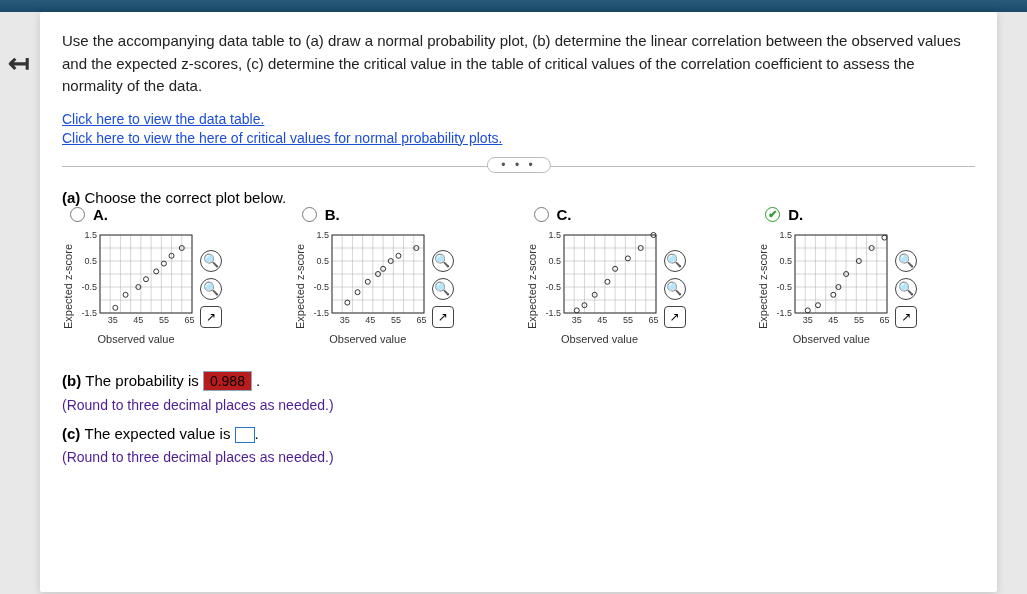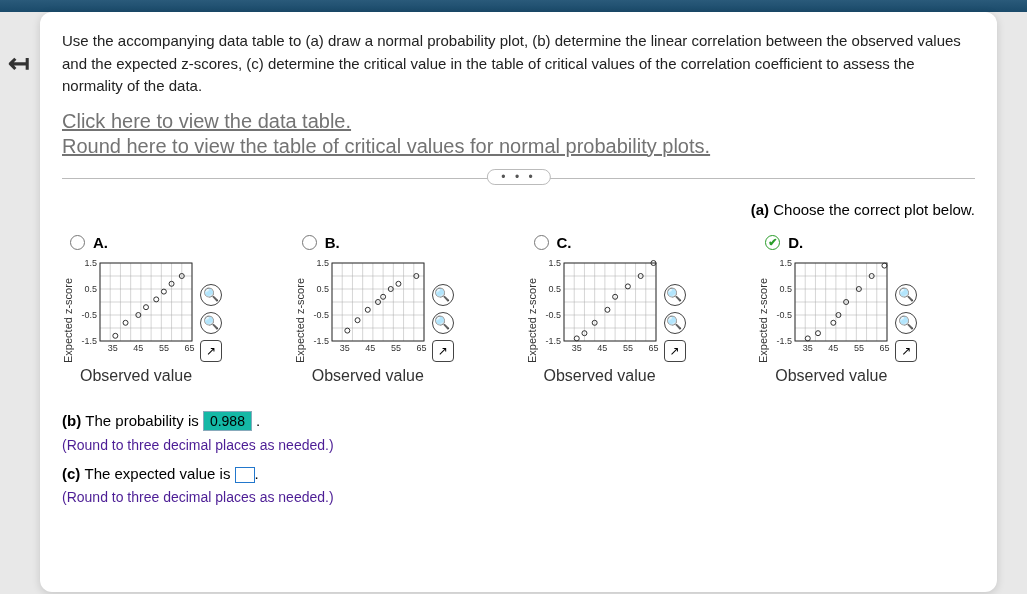--- a/index.html
+++ b/index.html
@@ -12,43 +12,43 @@
       position: relative;
     }
     .top-bar {
       height: 12px;
       background: linear-gradient(to bottom, #2a5a7a, #1a4a6a);
     }
     .content-card {
       background: #fff;
       margin: 0 30px 0 40px;
       padding: 18px 22px 60px 22px;
-      border-radius: 12px;
+      border-radius: 2px;
       box-shadow: 0 2px 8px rgba(0,0,0,0.15);
       min-height: 580px;
       position: relative;
     }
     .arrow-left {
       position: absolute;
       left: 8px;
       top: 48px;
       font-size: 26px;
       color: #333;
       font-weight: bold;
     }
     .question-text {
       font-size: 15px;
       line-height: 1.5;
       color: #222;
     }
     .links { margin-top: 12px; }
     .dlink {
-      color: #737373;
+      color: #1d4ed8;
       text-decoration: underline;
-      font-size: 20px;
+      font-size: 14px;
       display: inline-block;
       margin-bottom: 2px;
       cursor: pointer;
     }
     .divider-row {
       position: relative;
       margin: 18px 0 22px 0;
       border-top: 1px solid #bbb;
       height: 1px;
     }
@@ -61,22 +61,20 @@
       border: 1px solid #bbb;
       border-radius: 12px;
       padding: 0 14px;
       font-size: 12px;
       letter-spacing: 3px;
       color: #555;
       cursor: pointer;
     }
     .part-a-prompt {
       font-size: 15px;
-      margin-bottom: 16px;
-      text-align: right;
     }
     .bold { font-weight: bold; }
     .plots-row {
       display: flex;
       gap: 14px;
       margin-bottom: 26px;
     }
     .plot-choice {
       flex: 1;
       position: relative;
@@ -104,38 +102,38 @@
     }
     .ylabel {
       writing-mode: vertical-rl;
       transform: rotate(180deg);
       font-size: 11px;
       color: #333;
       margin-right: 2px;
     }
     .plot-wrap { display: flex; flex-direction: column; align-items: center; }
     .plot-svg { display: block; }
-    .xlabel { font-size: 16px; color: #333; margin-top: 10px; }
+    .xlabel { font-size: 11px; color: #333; margin-top: 4px; }
     .icon-col {
       display: flex; flex-direction: column; gap: 6px; margin-left: 4px;
       padding-top: 4px;
     }
     .round-icon {
       width: 22px; height: 22px; border: 1.5px solid #444; border-radius: 50%;
       display: flex; align-items: center; justify-content: center;
       font-size: 13px; cursor: pointer; background: #fff;
     }
     .square-icon {
       width: 22px; height: 22px; border: 1.5px solid #444; border-radius: 4px;
       display: flex; align-items: center; justify-content: center;
       font-size: 12px; cursor: pointer; background: #fff;
     }
     .part-b, .part-c { font-size: 15px; margin-bottom: 6px; }
     .answer-box {
-      display: inline-block; border: 1px solid #8ab; background: #14b8a6;
+      display: inline-block; border: 1px solid #8ab; background: #b91c1c;
       padding: 1px 6px; font-size: 14px;
     }
     .empty-box {
       display: inline-block; width: 20px; height: 16px; border: 1.5px solid #2277cc;
       vertical-align: middle; cursor: text;
     }
     .hint { font-size: 14px; color: #4c1d95; margin-bottom: 12px; }
     .chart-grid line { stroke: #aaa; stroke-width: 0.5; }
     .chart-tick text { font-size: 9px; fill: #333; }
     .datapoint { fill: none; stroke: #333; stroke-width: 1; }
@@ -145,21 +143,21 @@
 
 <div class="top-bar"></div>
 <div class="arrow-left">↤</div>
 
 <div class="content-card">
 
   <p class="question-text">Use the accompanying data table to (a) draw a normal probability plot, (b) determine the linear correlation between the observed values and the expected z-scores, (c) determine the critical value in the table of critical values of the correlation coefficient to assess the normality of the data.</p>
 
   <div class="links">
     <a class="dlink">Click here to view the data table.</a><br>
-    <a class="dlink">Round here to view the table of critical values for normal probability plots.</a>
+    <a class="dlink">Click here to view the here of critical values for normal probability plots.</a>
   </div>
 
   <div class="divider-row">
     <span class="ellipsis-pill">• • •</span>
   </div>
 
   <p class="part-a-prompt">
     <span class="bold">(a) </span><span>Choose the correct plot below.</span>
   </p>
 

